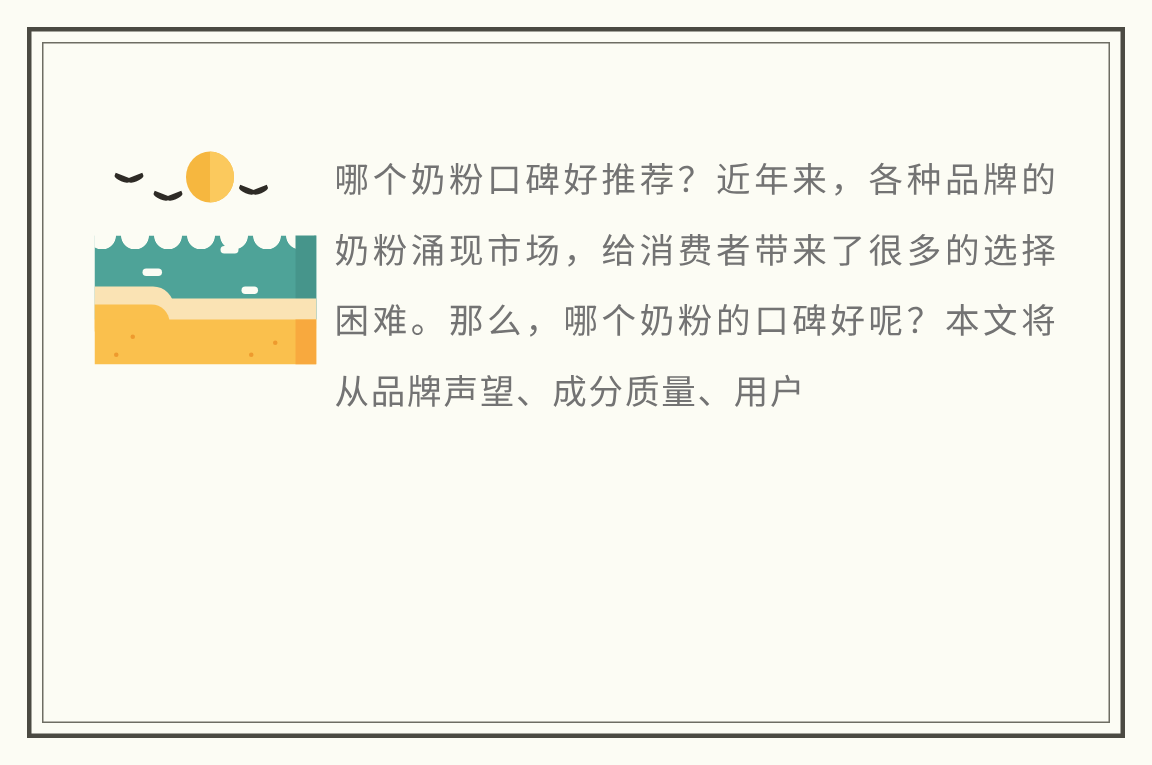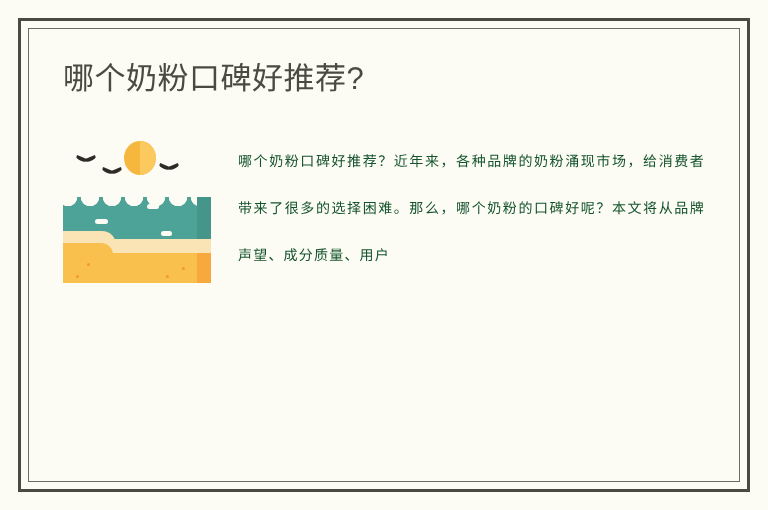--- a/index.html
+++ b/index.html
@@ -233,44 +233,43 @@
     background: #EE9A2E;
   }
   .grain-1 { left: 24px; top: 128px; }
   .grain-2 { left: 13px; top: 140px; }
   .grain-3 { left: 103px; top: 140px; }
   .grain-4 { left: 119px; top: 132px; }
 
   
   .excerpt {
     flex: 1 1 auto;
-    margin-left: 27px;
+    margin-left: 12px;
     margin-top: 3px;
     font-family: "DejaVu Serif", "Liberation Serif", serif;
-    font-size: 14px;
+    font-size: 23px;
     line-height: 47px;
-    color: #14532d;
+    color: #737373;
     letter-spacing: 1.2px;
     text-align: justify;
     word-break: break-all;
     max-height: 282px;
     overflow: hidden;
   }
 </style>
 </head>
 <body>
 
 <div class="page">
 
   <div class="frame-outer">
     <div class="frame-inner">
 
       <div class="content">
 
-        <h1 class="article-title">哪个奶粉口碑好推荐?</h1>
 
         <div class="article-body">
 
           <div class="thumb">
 
             <div class="thumb-sky"></div>
 
             <div class="sun"></div>
 
             <div class="bird bird-1">

